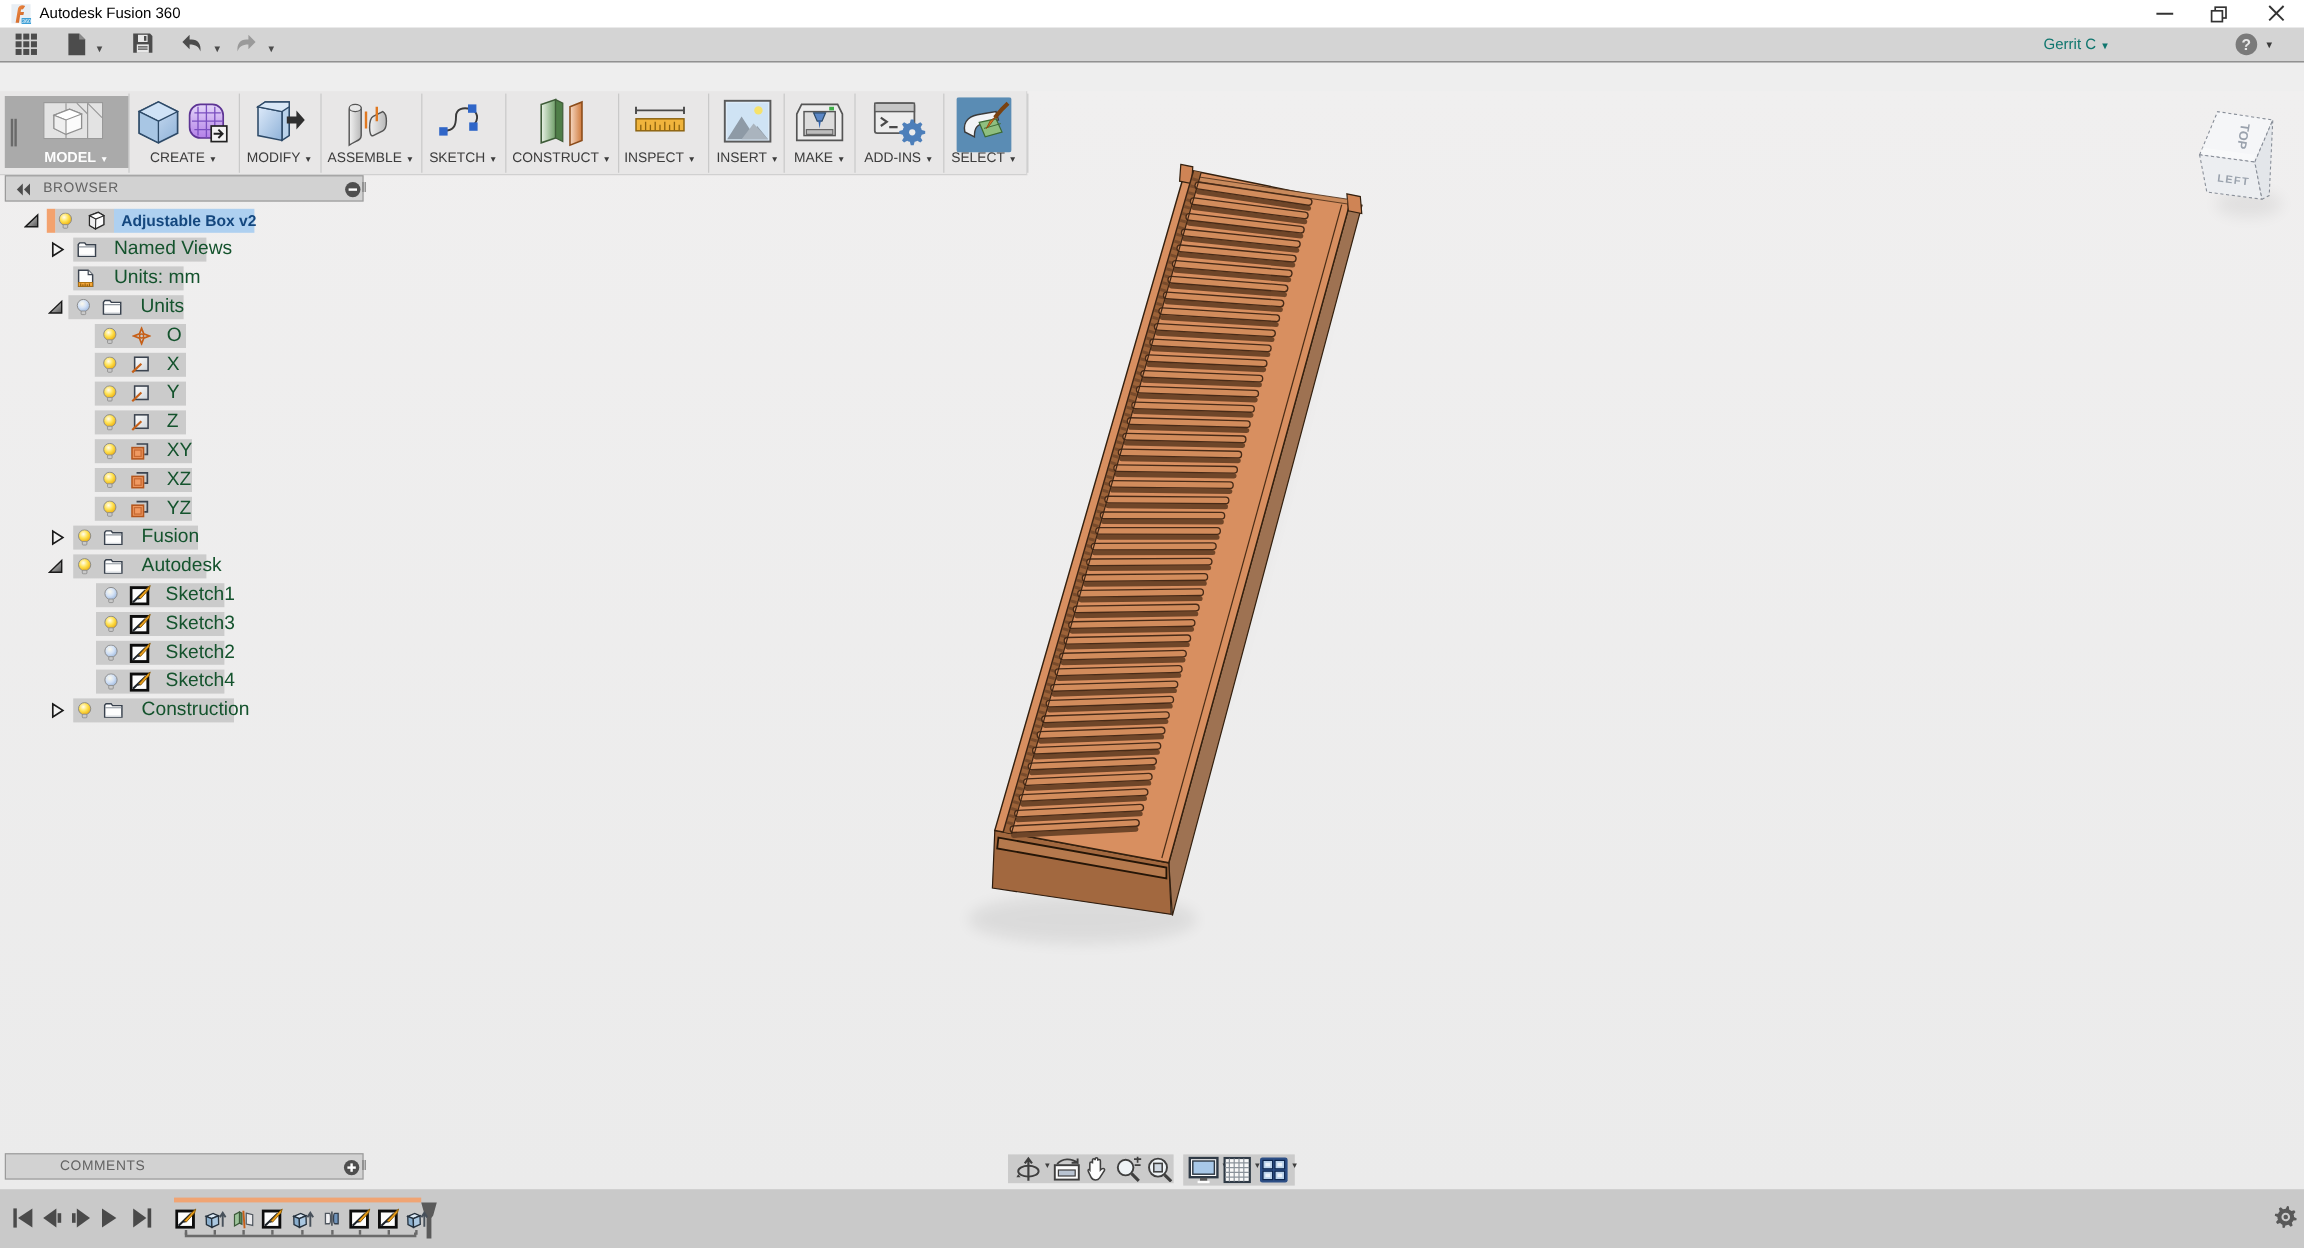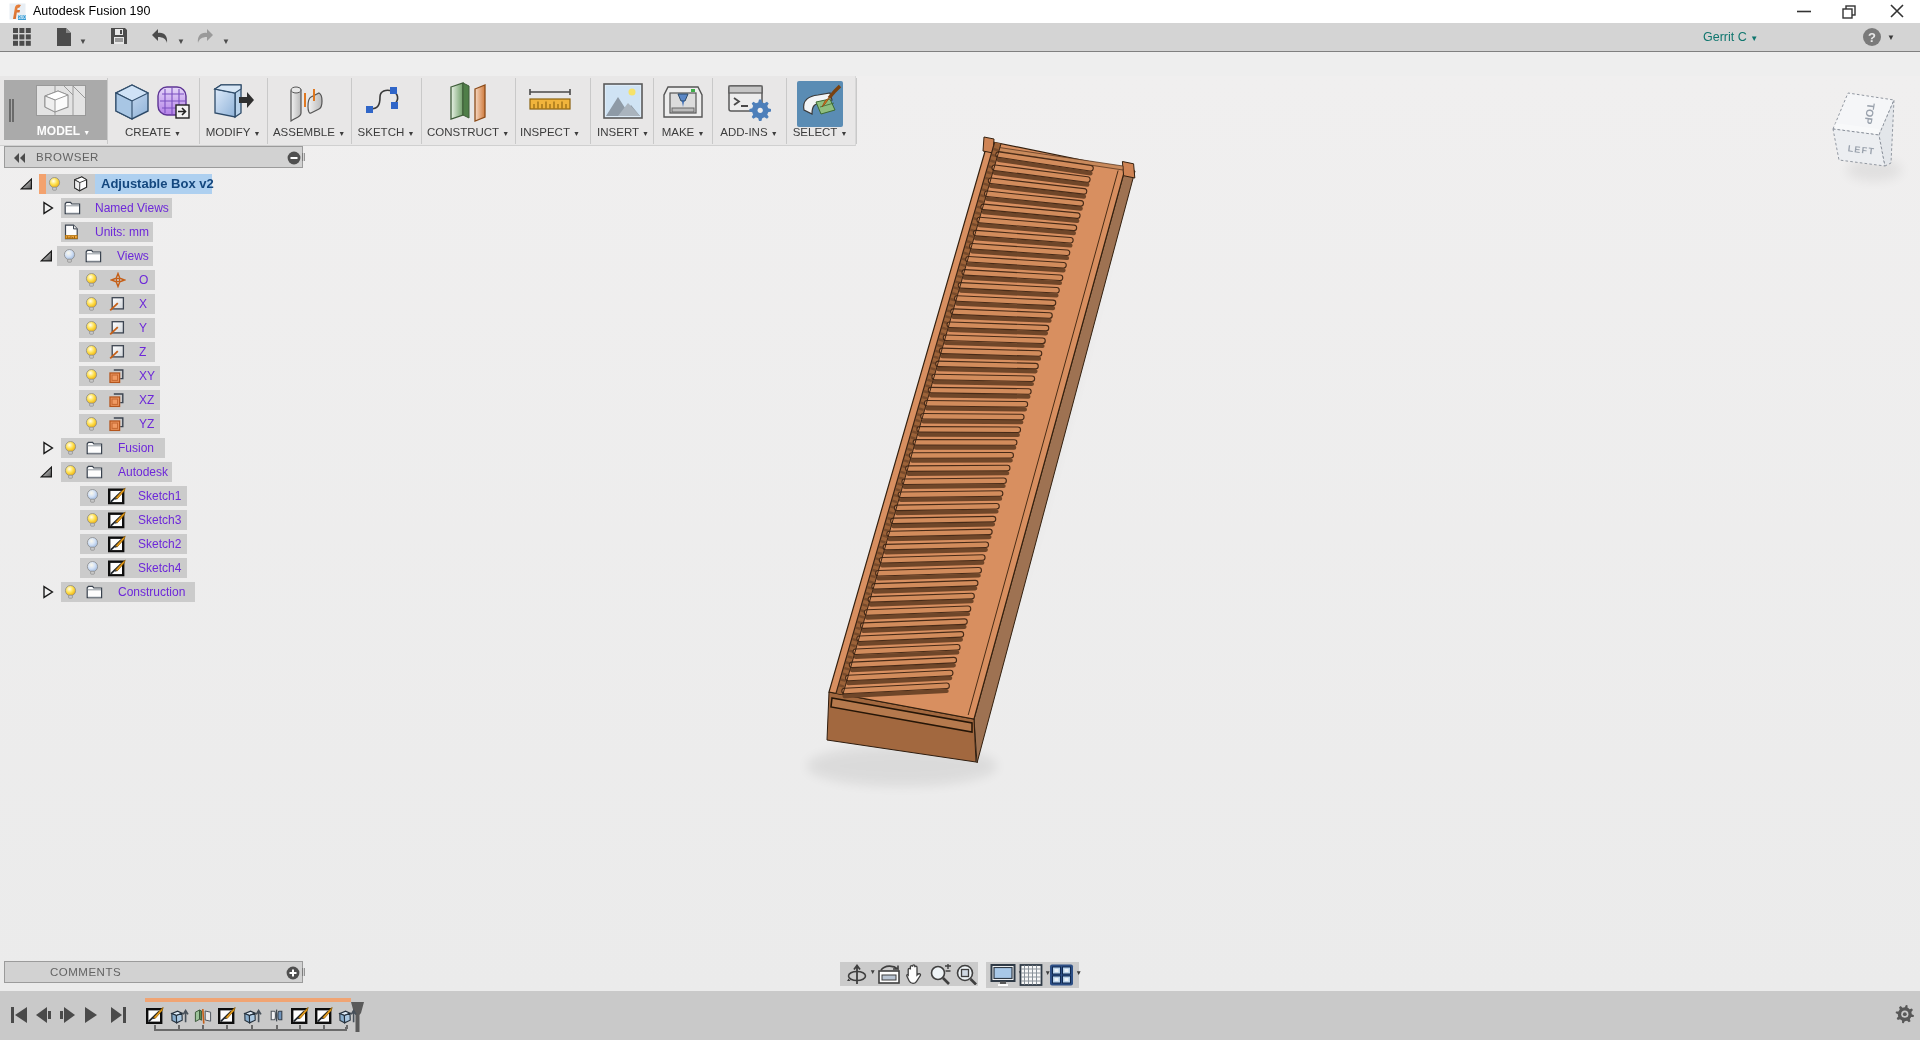--- a/index.html
+++ b/index.html
@@ -24,21 +24,21 @@
 .ricon { position:absolute; top:5px; left:0; transform:translateX(-50%); }
 .rlab { position:absolute; top:50px; left:-60px; width:120px; text-align:center; font-size:11.5px; color:#3c3c3c; white-space:nowrap; }
 .caret { font-size:7px; color:#3c3c3c; }
 #viewport { left:0; top:76px; width:1920px; height:915px; background:linear-gradient(180deg,#f0efef 0%,#ebebeb 100%); }
 .panelhdr { position:absolute; left:4px; width:299px; height:22px; background:#d2d2d2; border:1px solid #9b9b9b; color:#636363; font-size:11.5px; }
 .panelhdr .lbl { position:absolute; top:4px; letter-spacing:0.5px; }
 .trow { position:absolute; left:0; height:20px; width:300px; }
 .rbg { position:absolute; top:0; height:20px; background:#cbcbcb; }
 .ri { position:absolute; top:50%; transform:translateY(-50%); line-height:0; }
 .ri svg { display:block; }
-.rt { font-size:12px; color:#6d28d9; line-height:20px; white-space:nowrap; }
+.rt { font-size:16px; color:#14532d; line-height:20px; white-space:nowrap; }
 .rt.root { font-size:13px; font-weight:bold; color:#14477e; }
 #timeline { left:0; top:991px; width:1920px; height:49px; background:#c9c9c9; }
 .navbox { position:absolute; background:#cbcbcb; }
 .nico { position:absolute; top:50%; transform:translateY(-50%); line-height:0; }
 .navc { position:absolute; right:-8px; top:9px; font-size:6.5px; color:#3f3f3f; }
 .tlic { position:absolute; top:1007px; line-height:0; }
 </style></head>
 <body>
 <div id="app">
 
@@ -207,21 +207,21 @@
             <linearGradient id="flg" x1="0" y1="0" x2="1" y2="1">
               <stop offset="0" stop-color="#f6924a"></stop>
               <stop offset="1" stop-color="#c2571c"></stop>
             </linearGradient>
           </defs>
 <rect x="0.5" y="0.5" width="16" height="16" fill="#e8eef4"></rect>
 <path d="M4 16 L6 4 C7 1 10 1 12 2 L10 5 C9 4.4 8.6 4.6 8.4 6 L8.2 7 L11 7 L10.5 9.5 L7.8 9.5 L6.8 16 Z" fill="url(#flg)"></path>
 <rect x="9" y="12" width="8" height="5" fill="#3d9fd6"></rect>
 <text x="13" y="16" font-size="4.5" fill="#fff" text-anchor="middle" font-family="Liberation Sans, sans-serif">360</text>
         </svg></div>
- <div class="t">Autodesk Fusion 190</div>
+ <div class="t">Autodesk Fusion 360</div>
  <svg class="abs" style="left:1789px;top:0" width="131" height="23" viewBox="0 0 131 23">
   <line x1="8" y1="11.5" x2="22" y2="11.5" stroke="#333" stroke-width="1.6"></line>
   <rect x="57" y="6" width="9" height="9" fill="none" stroke="#333" stroke-width="1.4"></rect>
   <rect x="54" y="9" width="9" height="9" fill="#fff" stroke="#333" stroke-width="1.4"></rect>
   <path d="M102 5 L114 17 M114 5 L102 17" stroke="#333" stroke-width="1.6"></path>
  </svg>
 </div>
 
 <div id="qat" class="abs">
  <div class="qi" style="left:12px"><svg width="20" height="20" viewBox="0 0 20 20" style="">
@@ -528,21 +528,21 @@
 <rect x="4.6" y="10.2" width="3.8" height="3" rx="0.8" fill="#c9c9c9" stroke="#8a8a8a" stroke-width="0.7"></rect>
         </svg>
       </div>
       <div class="ri" style="left:85px">
         <svg width="17" height="14" viewBox="0 0 17 14" style="">
           <path d="M1.2 12.6 L1.2 2.8 L2.4 1.4 L6.6 1.4 L7.8 3.0 L15.6 3.0 L15.6 12.6 Z" fill="#fdfdfd" stroke="#39424e" stroke-width="1.2"></path>
 <path d="M1.6 4.8 L15.2 4.8" stroke="#8d949c" stroke-width="1"></path>
 <path d="M2 11.8 L15 11.8" stroke="#d8dbdf" stroke-width="1.2"></path>
         </svg>
       </div>
-      <div class="ri" style="left:117px"><span class="rt ">Views</span></div>
+      <div class="ri" style="left:117px"><span class="rt ">Units</span></div>
     </div>
 <div class="trow" style="top:270px">
       <div class="rbg" style="left:79px;width:76px"></div>
       <div class="ri" style="left:85px">
         <svg width="13" height="14" viewBox="0 0 13 14" style="">
           <radialGradient id="bgon" cx="40%" cy="35%" r="70%">
             <stop offset="0" stop-color="#fffdf0" stop-opacity="1"></stop>
             <stop offset="0.5" stop-color="#ffe14e"></stop>
             <stop offset="1" stop-color="#eaa90c"></stop>
           </radialGradient>

